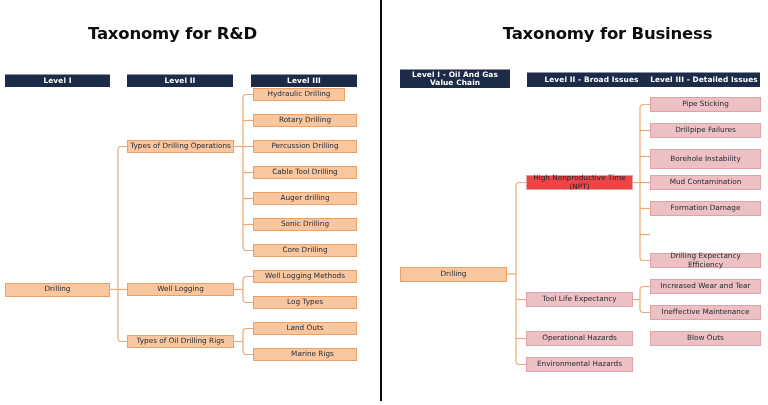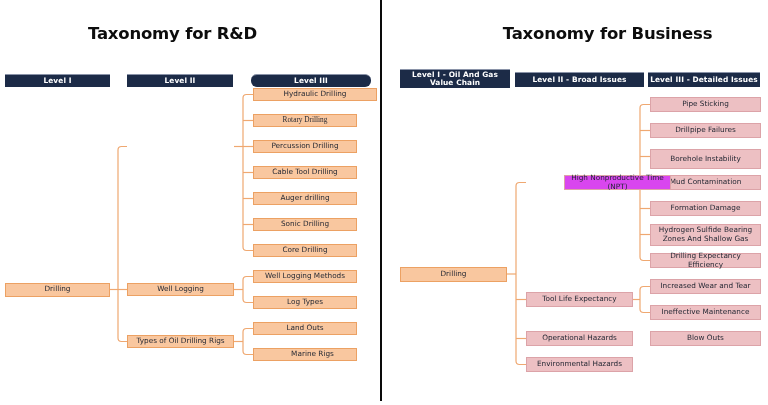--- a/index.html
+++ b/index.html
@@ -56,46 +56,46 @@
       <path d="M 516 338.5 H 526" fill="none" stroke="#EFA871" stroke-width="1.2"></path>
       <path d="M 507 274 H 516" fill="none" stroke="#EFA871" stroke-width="1.2"></path>
     </svg>
 
   <div class="title" style="left:0;width:345px;">Taxonomy for R&amp;D</div>
   <div class="title" style="left:447px;width:321px;text-align:center;">Taxonomy for Business</div>
 
   <div class="divider" style="left:380px;top:0;width:2px;height:401px;"></div>
 <div class="node hdr" style="left: 5px; top: 74px; width: 105px; height: 13px; background: rgb(28, 43, 71); color: rgb(255, 255, 255);">Level I</div>
     <div class="node hdr" style="left: 127px; top: 74px; width: 106px; height: 13px; background: rgb(28, 43, 71); color: rgb(255, 255, 255);">Level II</div>
-    <div class="node hdr" style="left: 251px; top: 74px; width: 120px; height: 13px; background: rgb(28, 43, 71); color: rgb(255, 255, 255); border-radius: 6px;">Level III</div>
-    <div class="node" style="left: 253px; top: 88px; width: 124px; height: 13px; background: rgb(249, 199, 159); border: 1px solid rgb(236, 161, 99);">Hydraulic Drilling</div>
-    <div class="node" style="left: 253px; top: 114px; width: 104px; height: 13px; background: rgb(249, 199, 159); border: 1px solid rgb(236, 161, 99); font-family: Liberation Serif, serif;">Rotary Drilling</div>
+    <div class="node hdr" style="left: 251px; top: 74px; width: 106px; height: 13px; background: rgb(28, 43, 71); color: rgb(255, 255, 255);">Level III</div>
+    <div class="node" style="left: 253px; top: 88px; width: 92px; height: 13px; background: rgb(249, 199, 159); border: 1px solid rgb(236, 161, 99);">Hydraulic Drilling</div>
+    <div class="node" style="left: 253px; top: 114px; width: 104px; height: 13px; background: rgb(249, 199, 159); border: 1px solid rgb(236, 161, 99);">Rotary Drilling</div>
     <div class="node" style="left: 253px; top: 140px; width: 104px; height: 13px; background: rgb(249, 199, 159); border: 1px solid rgb(236, 161, 99);">Percussion Drilling</div>
     <div class="node" style="left: 253px; top: 166px; width: 104px; height: 13px; background: rgb(249, 199, 159); border: 1px solid rgb(236, 161, 99);">Cable Tool Drilling</div>
     <div class="node" style="left: 253px; top: 192px; width: 104px; height: 13px; background: rgb(249, 199, 159); border: 1px solid rgb(236, 161, 99);">Auger drilling</div>
     <div class="node" style="left: 253px; top: 218px; width: 104px; height: 13px; background: rgb(249, 199, 159); border: 1px solid rgb(236, 161, 99);">Sonic Drilling</div>
     <div class="node" style="left: 253px; top: 244px; width: 104px; height: 13px; background: rgb(249, 199, 159); border: 1px solid rgb(236, 161, 99);">Core Drilling</div>
+    <div class="node" style="left: 127px; top: 140px; width: 107px; height: 13px; background: rgb(249, 199, 159); border: 1px solid rgb(236, 161, 99);">Types of Drilling Operations</div>
     <div class="node" style="left: 253px; top: 270px; width: 104px; height: 13px; background: rgb(249, 199, 159); border: 1px solid rgb(236, 161, 99);">Well Logging Methods</div>
     <div class="node" style="left: 253px; top: 296px; width: 104px; height: 13px; background: rgb(249, 199, 159); border: 1px solid rgb(236, 161, 99);">Log Types</div>
     <div class="node" style="left: 127px; top: 283px; width: 107px; height: 13px; background: rgb(249, 199, 159); border: 1px solid rgb(236, 161, 99);">Well Logging</div>
     <div class="node" style="left: 253px; top: 322px; width: 104px; height: 13px; background: rgb(249, 199, 159); border: 1px solid rgb(236, 161, 99);">Land Outs</div>
     <div class="node" style="left: 253px; top: 348px; width: 104px; height: 13px; background: rgb(249, 199, 159); border: 1px solid rgb(236, 161, 99); padding-left: 17px;">Marine Rigs</div>
     <div class="node" style="left: 127px; top: 335px; width: 107px; height: 13px; background: rgb(249, 199, 159); border: 1px solid rgb(236, 161, 99);">Types of Oil Drilling Rigs</div>
     <div class="node" style="left: 5px; top: 282.5px; width: 105px; height: 14px; background: rgb(249, 199, 159); border: 1px solid rgb(236, 161, 99);">Drilling</div>
     <div class="node hdr" style="left: 400px; top: 69px; width: 110px; height: 19px; background: rgb(28, 43, 71); color: rgb(255, 255, 255);">Level I - Oil And Gas Value Chain</div>
-    <div class="node hdr" style="left: 515px; top: 72px; width: 129px; height: 15px; background: rgb(28, 43, 71); color: rgb(255, 255, 255);">Level II - Broad Issues</div>
+    <div class="node hdr" style="left: 527px; top: 72px; width: 129px; height: 15px; background: rgb(28, 43, 71); color: rgb(255, 255, 255);">Level II - Broad Issues</div>
     <div class="node hdr" style="left: 648px; top: 72px; width: 112px; height: 15px; background: rgb(28, 43, 71); color: rgb(255, 255, 255);">Level III - Detailed Issues</div>
     <div class="node" style="left: 650px; top: 97px; width: 111px; height: 15px; background: rgb(237, 192, 195); border: 1px solid rgb(220, 163, 168);">Pipe Sticking</div>
     <div class="node" style="left: 650px; top: 123px; width: 111px; height: 15px; background: rgb(237, 192, 195); border: 1px solid rgb(220, 163, 168);">Drillpipe Failures</div>
     <div class="node" style="left: 650px; top: 149px; width: 111px; height: 20px; background: rgb(237, 192, 195); border: 1px solid rgb(220, 163, 168);">Borehole Instability</div>
     <div class="node" style="left: 650px; top: 175px; width: 111px; height: 15px; background: rgb(237, 192, 195); border: 1px solid rgb(220, 163, 168);">Mud Contamination</div>
     <div class="node" style="left: 650px; top: 201px; width: 111px; height: 15px; background: rgb(237, 192, 195); border: 1px solid rgb(220, 163, 168);">Formation Damage</div>
-    <div class="node" style="left: 650px; top: 223.5px; width: 111px; height: 22px; background: rgb(237, 192, 195); border: 1px solid rgb(220, 163, 168);">Hydrogen Sulfide Bearing Zones And Shallow Gas</div>
     <div class="node" style="left: 650px; top: 253px; width: 111px; height: 15px; background: rgb(237, 192, 195); border: 1px solid rgb(220, 163, 168);">Drilling Expectancy Efficiency</div>
-    <div class="node" style="left: 526px; top: 175px; width: 107px; height: 15px; background: #d946ef; border: 1px solid rgb(220, 163, 168); margin-left: 38px;">High Nonproductive Time (NPT)</div>
+    <div class="node" style="left: 526px; top: 175px; width: 107px; height: 15px; background: #ef4444; border: 1px solid rgb(220, 163, 168);">High Nonproductive Time (NPT)</div>
     <div class="node" style="left: 650px; top: 279px; width: 111px; height: 15px; background: rgb(237, 192, 195); border: 1px solid rgb(220, 163, 168);">Increased Wear and Tear</div>
     <div class="node" style="left: 650px; top: 305px; width: 111px; height: 15px; background: rgb(237, 192, 195); border: 1px solid rgb(220, 163, 168);">Ineffective Maintenance</div>
     <div class="node" style="left: 526px; top: 292px; width: 107px; height: 15px; background: rgb(237, 192, 195); border: 1px solid rgb(220, 163, 168);">Tool Life Expectancy</div>
     <div class="node" style="left: 650px; top: 331px; width: 111px; height: 15px; background: rgb(237, 192, 195); border: 1px solid rgb(220, 163, 168);">Blow Outs</div>
     <div class="node" style="left: 526px; top: 331px; width: 107px; height: 15px; background: rgb(237, 192, 195); border: 1px solid rgb(220, 163, 168);">Operational Hazards</div>
     <div class="node" style="left: 526px; top: 357px; width: 107px; height: 15px; background: rgb(237, 192, 195); border: 1px solid rgb(220, 163, 168);">Environmental Hazards</div>
     <div class="node" style="left: 400px; top: 266.5px; width: 107px; height: 15px; background: rgb(249, 199, 159); border: 1px solid rgb(236, 161, 99);">Drilling</div>
   </div>
 
 </body></html>

